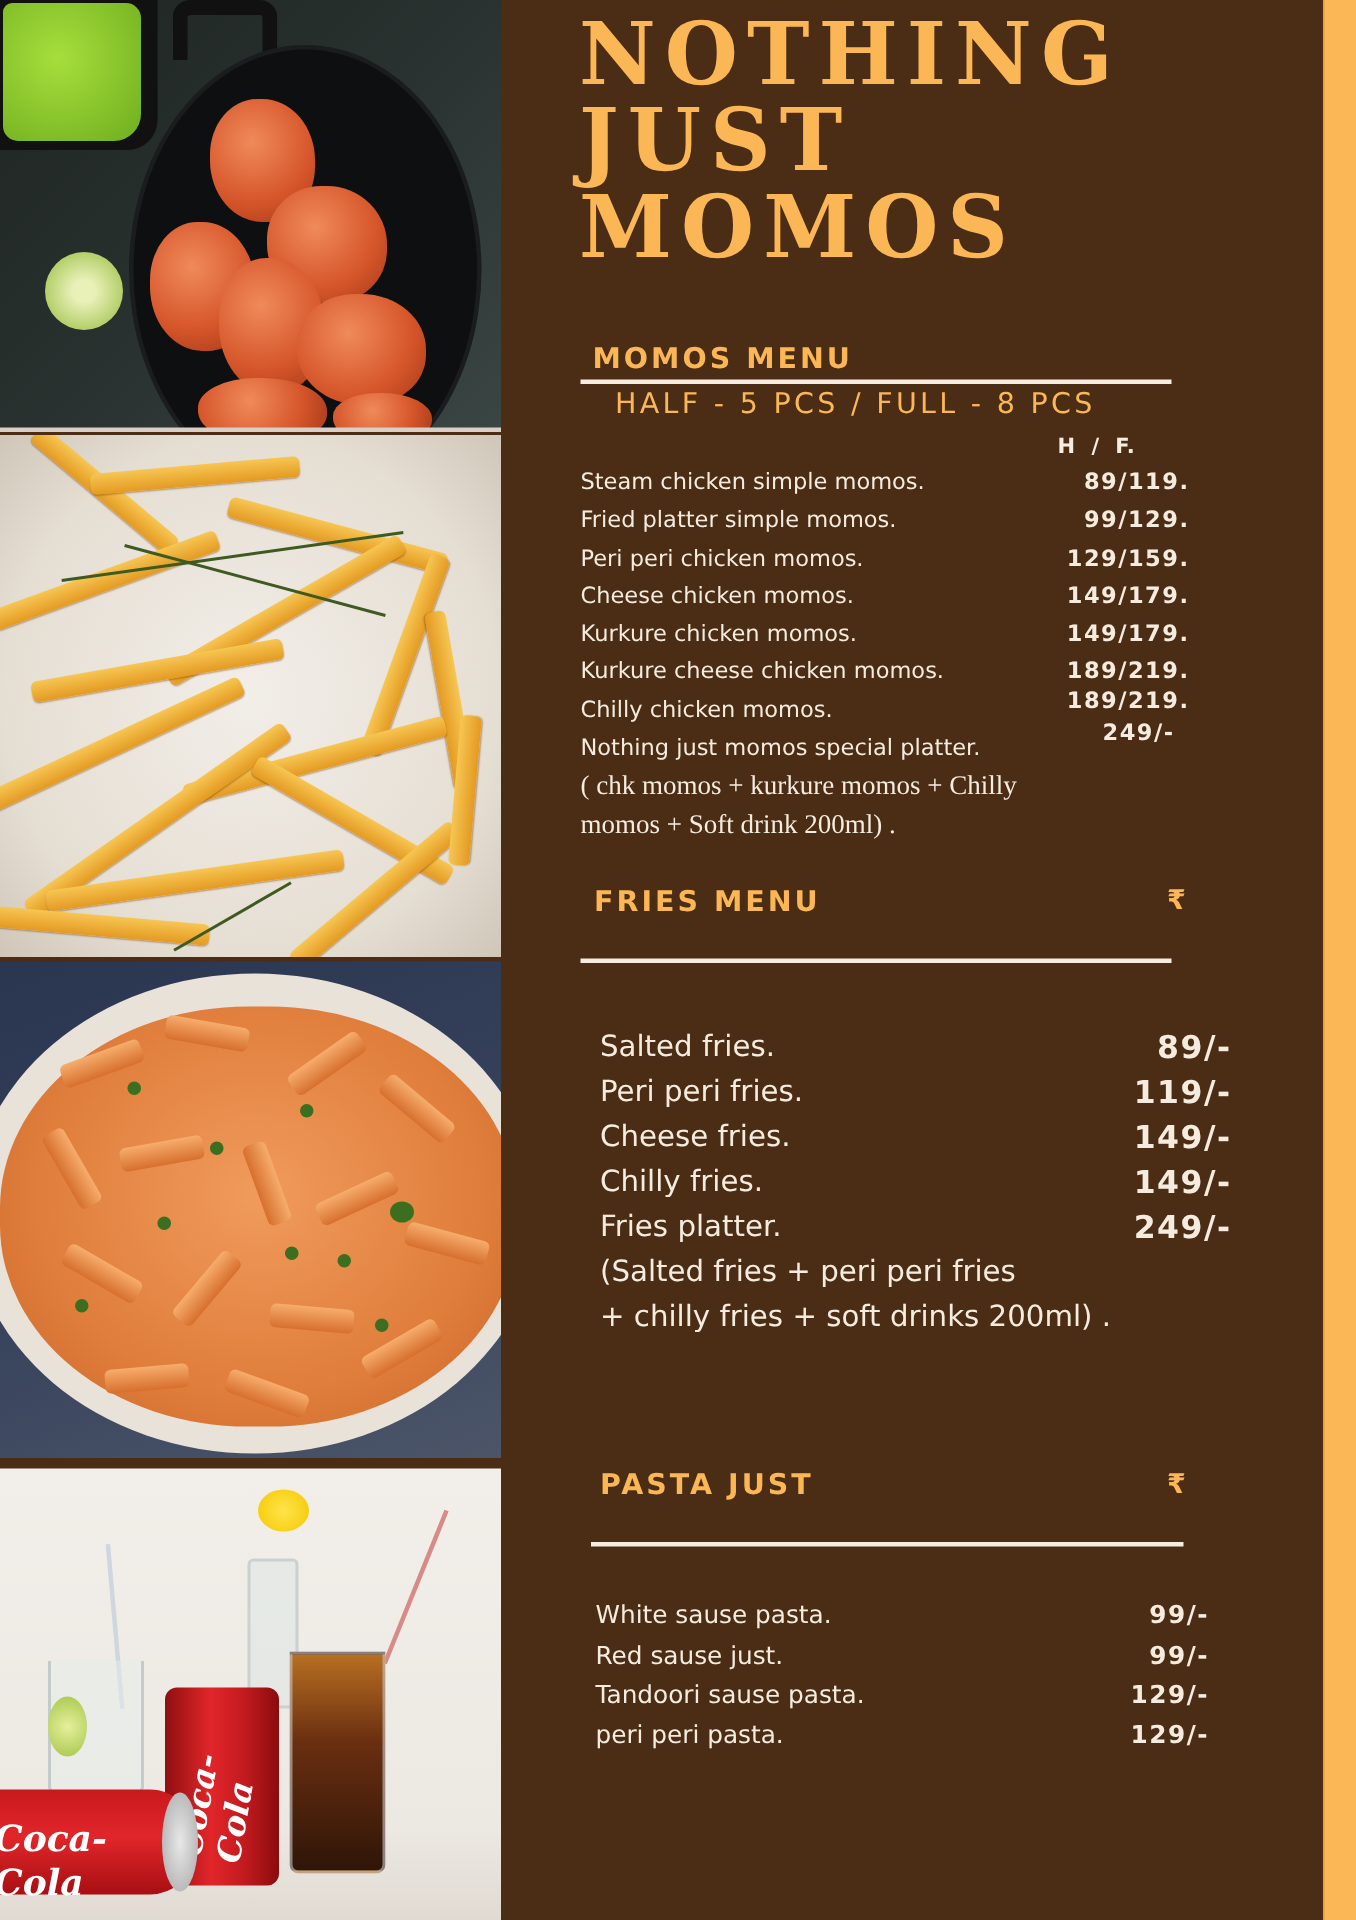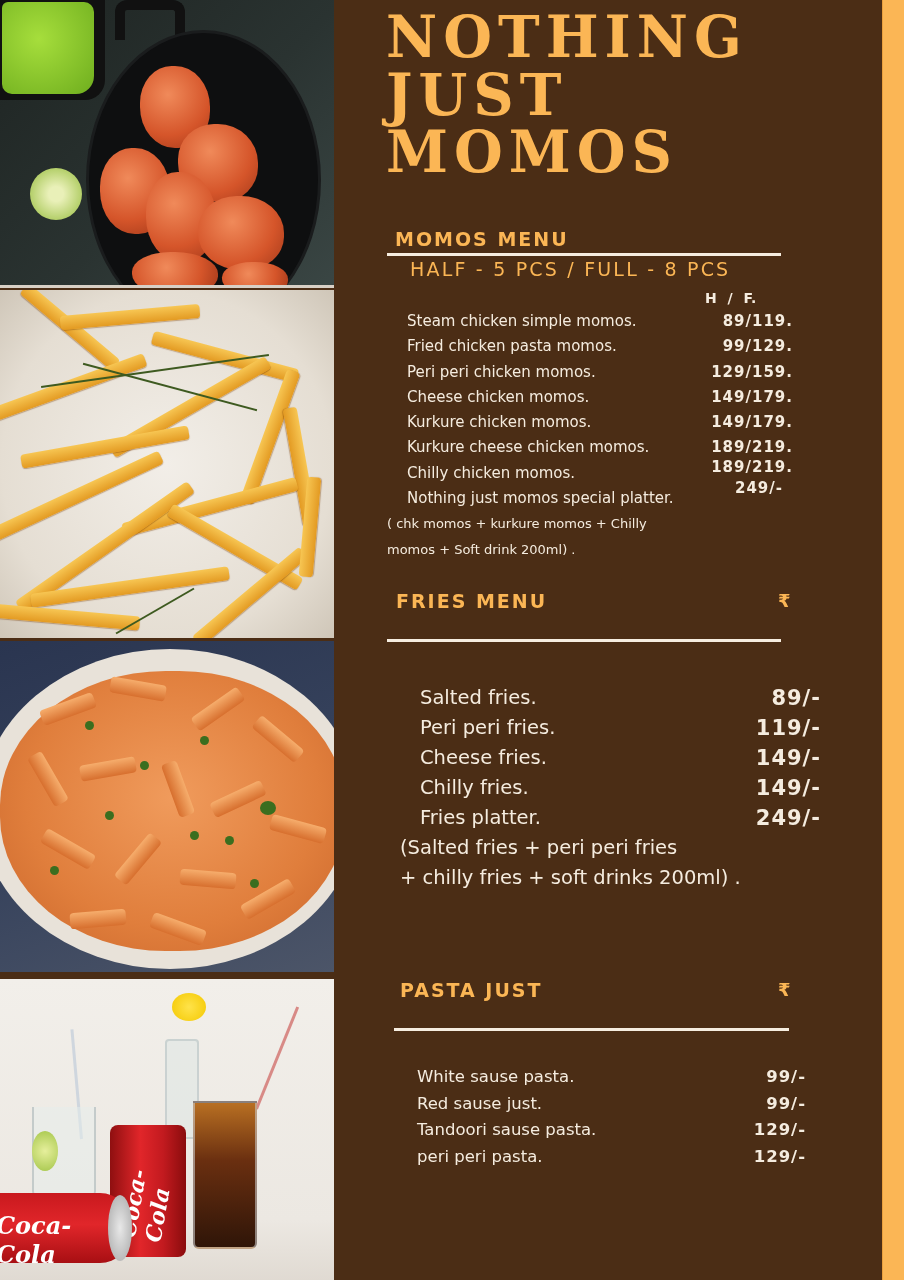--- a/index.html
+++ b/index.html
@@ -52,26 +52,26 @@
   .title div { white-space: nowrap; }
 
   .sec-head { position: absolute; font-family: "DejaVu Sans", sans-serif; font-weight: bold; color: #fbb655; font-size: 19px; letter-spacing: 2px; text-align: right; }
   .rule { position: absolute; height: 3px; background: #f6ede0; }
   .sub-head { position: absolute; left: 410px; top: 258px; color: #fbb655; font-size: 19px; letter-spacing: 2.2px; font-family: "DejaVu Sans", sans-serif; }
   .hf { position: absolute; left: 705px; top: 290px; font-weight: bold; font-size: 14px; color: #f6ede0; word-spacing: 6px; }
   .rupee { position: absolute; color: #fbb655; font-weight: bold; font-size: 18px; }
 
   .list { position: absolute; }
   .item { position: relative; white-space: nowrap; }
-  .item .name { display: inline-block; margin-left: 20px; }
+  .item .name { display: inline-block; }
   .item .price { position: absolute; font-weight: bold; letter-spacing: 1px; text-align: right; }
 
   .momo-list { left: 387px; top: 309px; width: 410px; font-size: 15px; line-height: 25.3px; }
   .momo-list .price { right: 4px; top: 0; font-size: 15px; }
-  .momo-list .note { font-size: 13px; line-height: 25.3px; }
+  .momo-list .note { font-size: 18px; line-height: 25.3px; font-family: Liberation Serif, serif; }
 
   .fries-list { left: 400px; top: 683px; width: 425px; font-size: 19.5px; line-height: 30px; }
   .fries-list .price { right: 4px; font-size: 21px; }
 
   .pasta-list { left: 397px; top: 1064px; width: 415px; font-size: 16.5px; line-height: 26.5px; }
   .pasta-list .price { right: 6px; font-size: 16.5px; }
 </style>
 </head>
 <body>
 
@@ -171,21 +171,21 @@
   <div>MOMOS</div>
 </div>
 
 <div class="sec-head" style="left:395px;top:228px;">MOMOS MENU</div>
 <div class="rule" style="left:387px;top:253px;width:394px;"></div>
 <div class="sub-head">HALF - 5 PCS / FULL - 8 PCS</div>
 <div class="hf">H / F.</div>
 
 <div class="list momo-list">
   <div class="item"><span class="name">Steam chicken simple momos.</span><span class="price">89/119.</span></div>
-  <div class="item"><span class="name">Fried chicken pasta momos.</span><span class="price">99/129.</span></div>
+  <div class="item"><span class="name">Fried platter simple momos.</span><span class="price">99/129.</span></div>
   <div class="item"><span class="name">Peri peri chicken momos.</span><span class="price">129/159.</span></div>
   <div class="item"><span class="name">Cheese chicken momos.</span><span class="price">149/179.</span></div>
   <div class="item"><span class="name">Kurkure chicken momos.</span><span class="price">149/179.</span></div>
   <div class="item"><span class="name">Kurkure cheese chicken momos.</span><span class="price">189/219.</span></div>
   <div class="item"><span class="name">Chilly chicken momos.</span><span class="price" style="top:-6px;">189/219.</span></div>
   <div class="item"><span class="name">Nothing just momos special platter.</span><span class="price" style="top:-10px;right:14px;">249/-</span></div>
   <div class="note">( chk momos + kurkure momos + Chilly</div>
   <div class="note">momos + Soft drink 200ml) .</div>
 </div>
 

